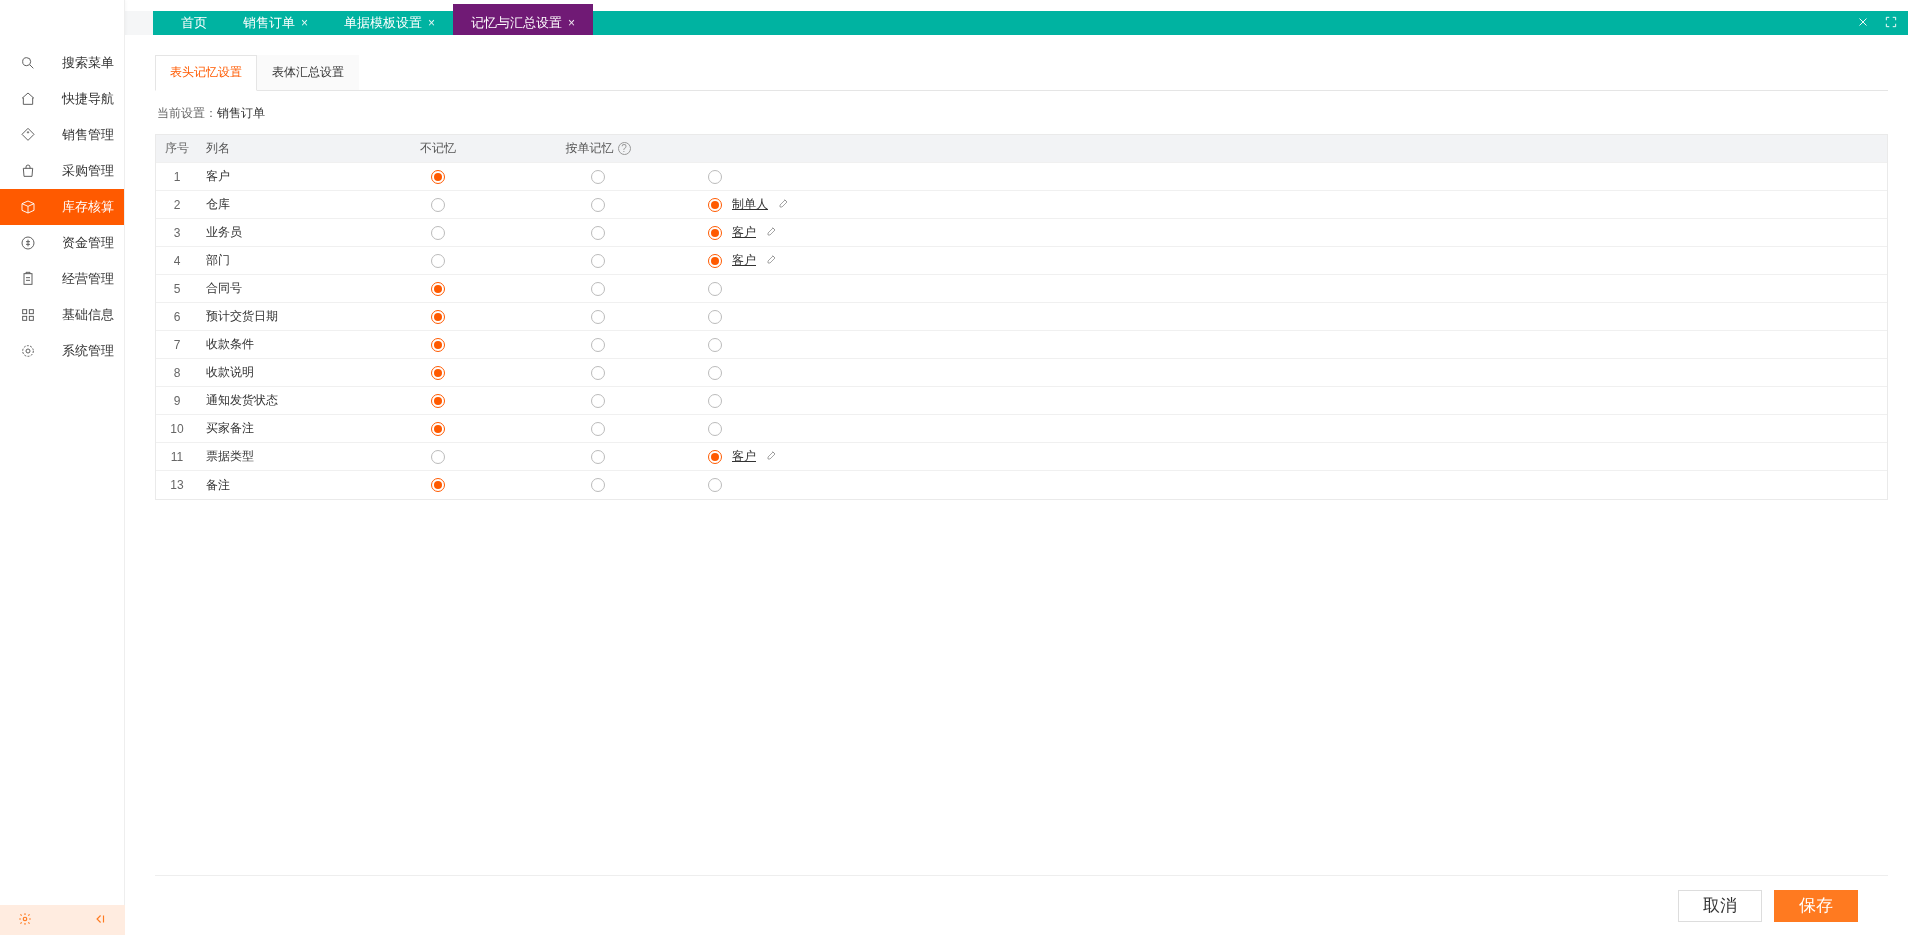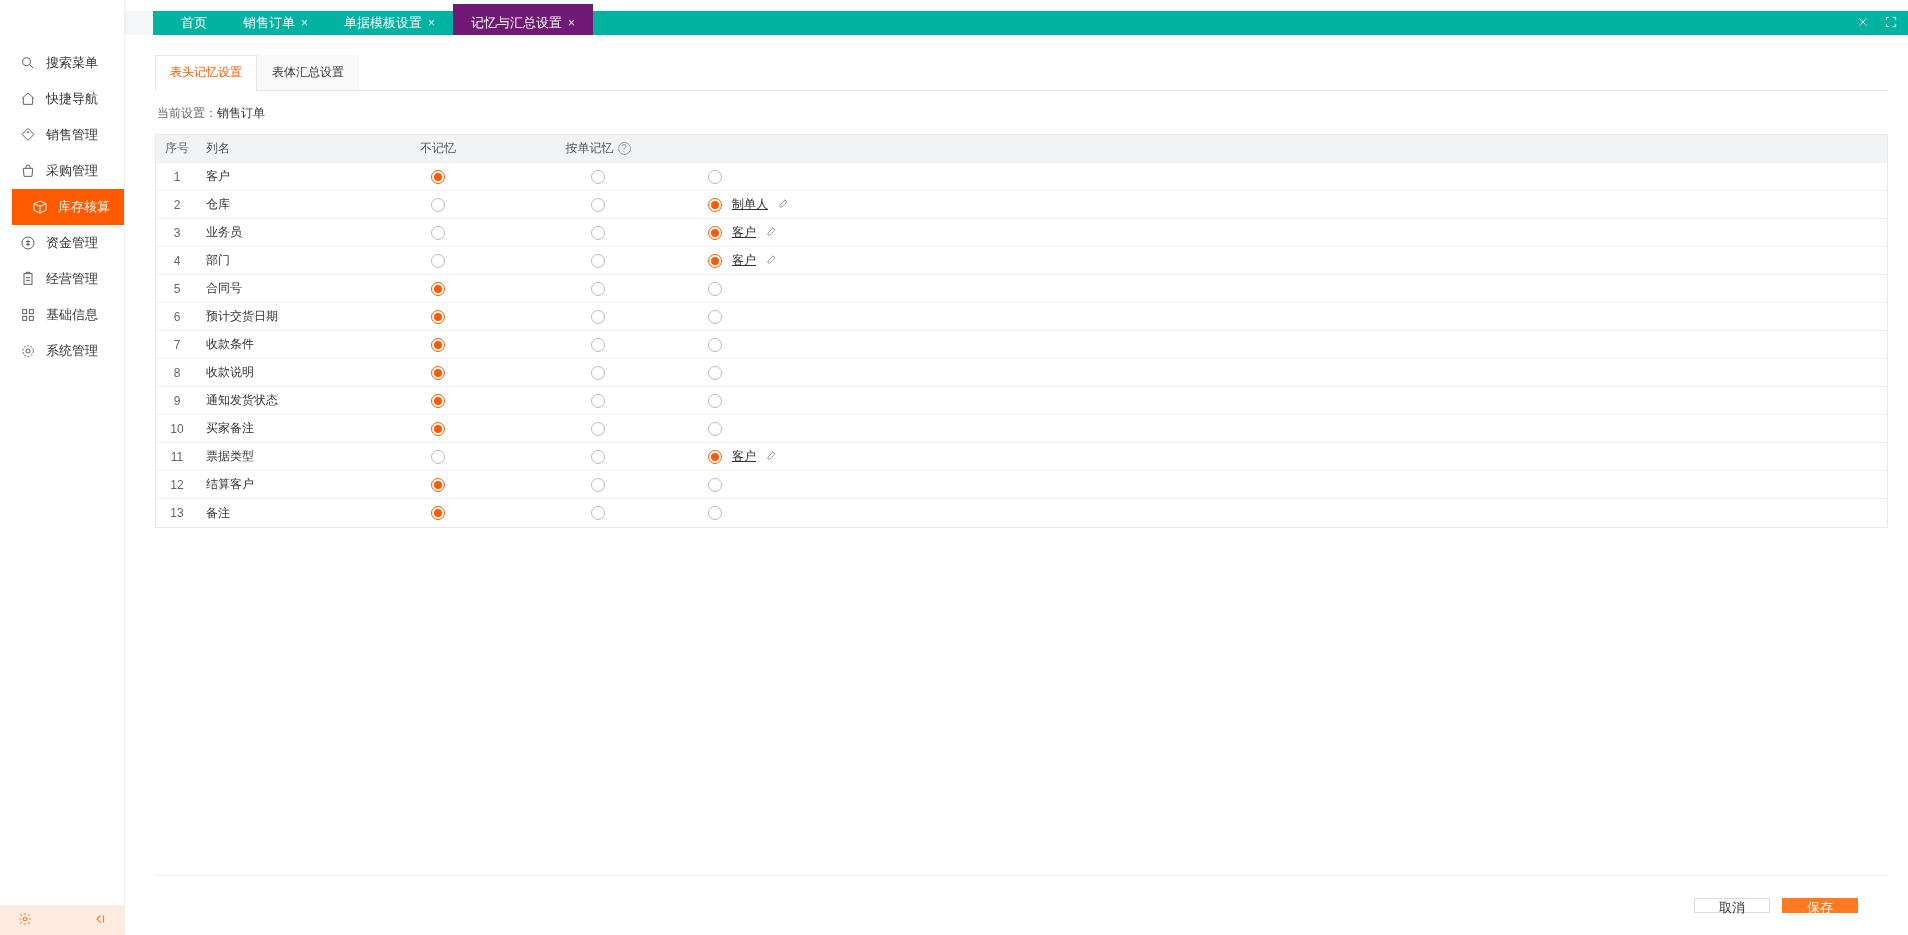--- a/index.html
+++ b/index.html
@@ -4,22 +4,22 @@
 <style>
 * { margin: 0; padding: 0; box-sizing: border-box; }
 body { font-family: "Microsoft YaHei", Arial, sans-serif; font-size: 12px; color: #333; background: #fff; overflow: hidden; }
 
 .app { display: flex; height: 935px; width: 1908px; position: relative; }
 
 .topbar { position: absolute; top: 0; left: 0; right: 0; height: 11px; background: #fff; }
 .edition-tag { position: absolute; top: -2px; left: 10px; font-size: 10px; color: #ff5a00; transform: scale(0.95); }
 
 .sidebar { width: 125px; background: #fff; border-right: 1px solid #eee; padding-top: 45px; position: relative; box-shadow: 1px 0 3px rgba(0,0,0,0.03);}
-.side-item { display: flex; align-items: center; height: 36px; padding-left: 20px; color: #333; cursor: pointer; gap: 10px; font-size: 13px;}
-.side-item.active { background: #ff5a00; color: #fff; margin-left: 12px; }
+.side-item { display: flex; align-items: center; height: 36px; padding-left: 20px; color: #333; cursor: pointer; gap: 26px; font-size: 13px;}
+.side-item.active { background: #ff5a00; color: #fff; }
 .side-item .ico { width: 16px; height: 16px; display: inline-flex; align-items: center; justify-content: center; }
 .side-item svg { width: 16px; height: 16px; stroke: #555; fill: none; stroke-width: 1.4;}
 .side-item.active svg { stroke: #fff; }
 
 .side-footer { position: absolute; bottom: 0; left: 0; width: 125px; height: 30px; background: #ffece0; display: flex; align-items: center; justify-content: space-between; padding: 0 18px;}
 .side-footer svg { width: 14px; height: 14px; stroke: #ff7a20; fill: none; stroke-width: 2;}
 
 .main { flex: 1; display: flex; flex-direction: column; background: #f5f6f7; }
 
 .tabstrip { height: 24px; background: #00b3a1; display: flex; align-items: center; padding-left: 10px; position: relative; margin-top: 11px; margin-left: 28px;}
@@ -49,21 +49,21 @@
 .c-bydim { flex: 1; padding-left: 30px; display:flex; align-items:center; gap:10px;}
 
 .radio { width: 14px; height: 14px; border: 1px solid #bbb; border-radius: 50%; display: inline-block; position: relative; cursor:pointer; vertical-align:middle;}
 .radio.sel { border-color: #ff5a00;}
 .radio.sel::after { content: ""; width: 8px; height: 8px; background: #ff5a00; border-radius: 50%; position: absolute; top: 2px; left: 2px;}
 .help { width: 13px; height: 13px; border: 1px solid #999; border-radius: 50%; display:inline-flex; align-items:center; justify-content:center; font-size:10px; color:#999;}
 .dimtext { text-decoration: underline; color:#333; cursor:pointer;}
 .editico svg { width:12px; height:12px; stroke:#888; fill:none; stroke-width:1.5;}
 
 .footer { height: 60px; border-top: 1px solid #eee; display:flex; align-items:center; justify-content:flex-end; gap:12px; padding-right: 30px; margin-top:auto; background:#fff;}
-.btn { height: 15px; padding: 0 24px; border: 1px solid #ddd; background:#fff; color:#333; cursor:pointer; font-size:13px;}
+.btn { height: 32px; padding: 0 24px; border: 1px solid #ddd; background:#fff; color:#333; cursor:pointer; font-size:17px;}
 .btn.primary { background:#ff7a20; border-color:#ff7a20; color:#fff;}
 </style>
 </head>
 <body>
 
 <div class="app">
   <div class="topbar">
       <span class="edition-tag">标准版</span>
     </div>
 
@@ -346,31 +346,20 @@
               <div class="c-bydim">
                 <span class="radio sel"></span>
                 <span class="dimtext">客户</span>
                 <span class="editico"><svg viewBox="0 0 24 24">
                     <path d="M4 20h4l10-10-4-4L4 16z"></path>
                     <path d="M13 5l4 4"></path>
                   </svg></span>
               </div>
             </div>
             <div class="grid-row">
-              <div class="c-seq">12</div>
-              <div class="c-name">结算客户</div>
-              <div class="c-nomem"><span class="radio sel"></span></div>
-              <div class="c-byorder">
-                <span class="radio"></span>
-              </div>
-              <div class="c-bydim">
-                <span class="radio"></span>
-              </div>
-            </div>
-            <div class="grid-row">
               <div class="c-seq">13</div>
               <div class="c-name">备注</div>
               <div class="c-nomem"><span class="radio sel"></span></div>
               <div class="c-byorder">
                 <span class="radio"></span>
               </div>
               <div class="c-bydim">
                 <span class="radio"></span>
               </div>
             </div>

